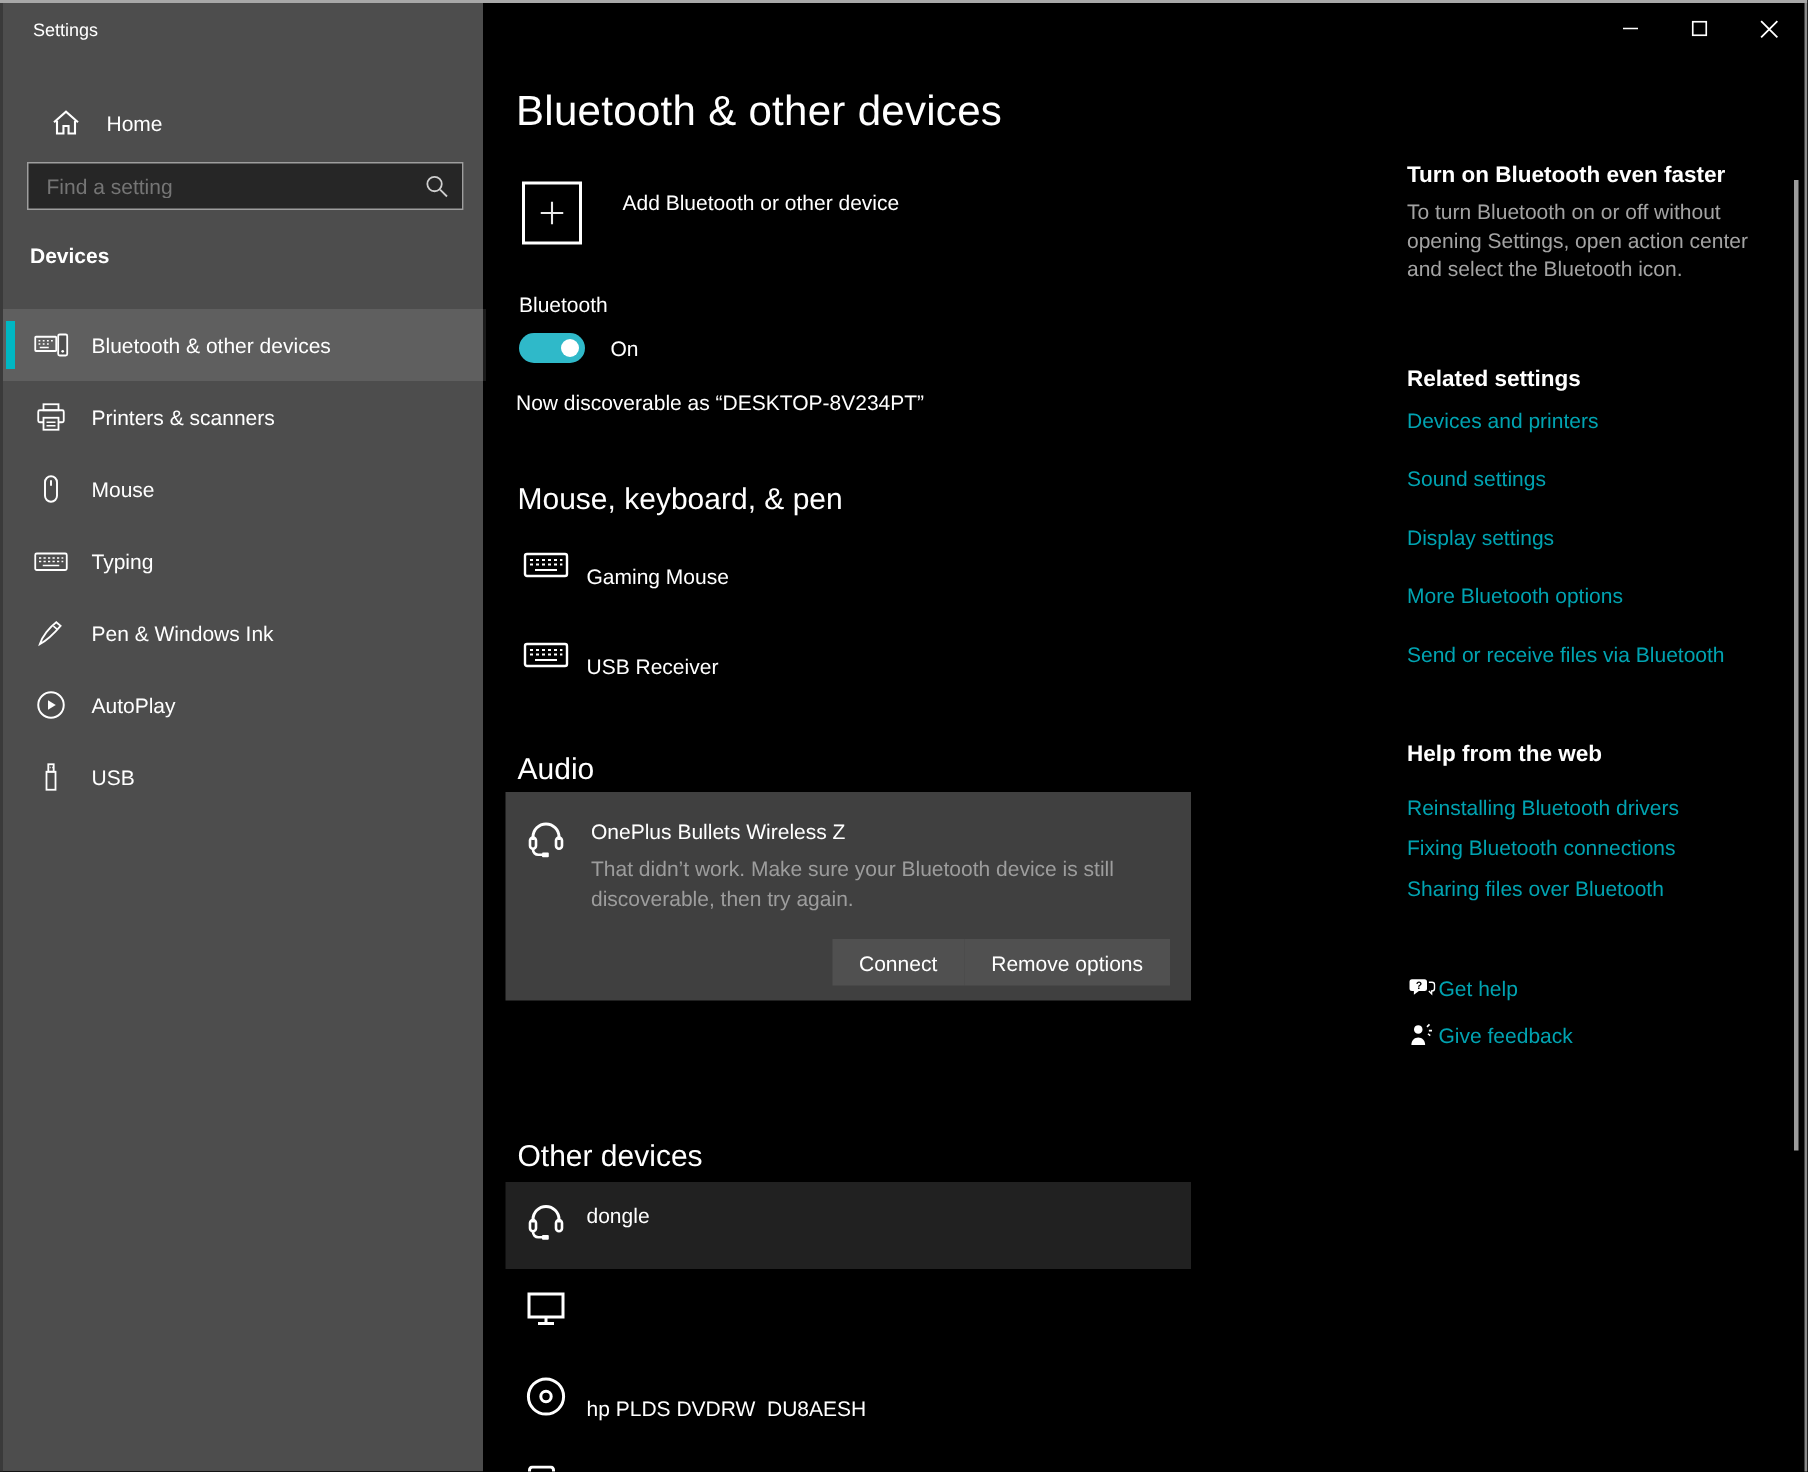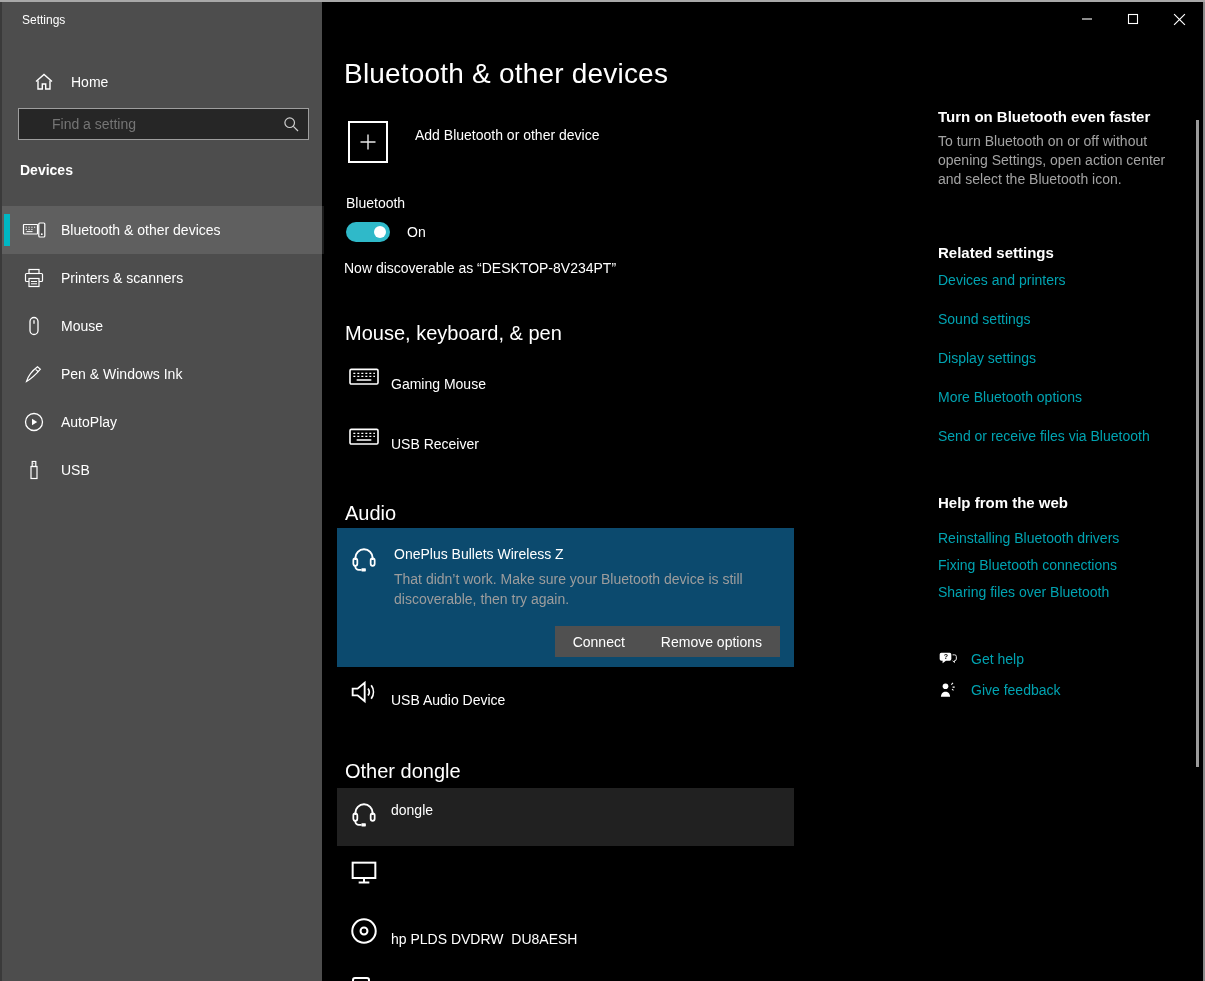--- a/index.html
+++ b/index.html
@@ -12,21 +12,21 @@
 
   
   .sidebar { position:absolute; left:0; top:0; width:322px; height:979px;
     background:#4d4d4d; border-left:2px solid #3a3a3a; }
   .app-title { position:absolute; left:20px; top:11px; font-size:12px; color:#fff; }
   .home-row { position:absolute; left:10px; top:60px; width:322px; height:40px;
     display:flex; align-items:center; cursor:default; }
   .home-row .nav-icon { margin-left:20px; }
   .home-row .nav-label { margin-left:15px; font-size:14px; }
   .searchbox { position:absolute; left:16px; top:106px; width:291px; height:32px;
-    background:#262626; border:1px solid #9e9e9e; display:flex; align-items:center;padding-left:21px; }
+    background:#262626; border:1px solid #9e9e9e; display:flex; align-items:center; }
   .searchbox input { flex:1; background:transparent; border:none; outline:none;
     color:#cfcfcf; font-size:14px; padding:0 8px 0 12px;
     font-family:"Liberation Sans", sans-serif; }
   .searchbox .sicon { margin-right:9px; display:flex; }
   .side-heading { position:absolute; left:18px; top:160px; font-size:14px; font-weight:bold; }
   .nav { position:absolute; left:0; top:204px; width:322px; }
   .nav-item { position:relative; width:322px; height:48px; display:flex;
     align-items:center; cursor:default; }
   .nav-item.selected { background:rgba(255,255,255,.10); }
   .nav-item.selected::before { content:""; position:absolute; left:2px; top:8px;
@@ -56,21 +56,21 @@
     border-radius:50%; background:#fff; }
   .toggle-state { margin-left:17px; font-size:14px; }
   .discoverable { position:absolute; left:22px; top:258px; font-size:14px; }
 
   .sec-heading { position:absolute; font-size:20px; font-weight:400; left:23px; }
   .device-row { position:absolute; left:26px; display:flex;align-items:flex-end; }
   .device-icon { width:32px; height:32px; flex:0 0 32px; display:flex; }
   .device-name { margin-left:11px; margin-top:5px; font-size:14px; white-space:pre; }
 
   .device-card { position:absolute; left:15px; top:526px; width:457px; height:139px;
-    background:#0c4a6e; }
+    background:#404040; }
   .card-inner { position:absolute; left:11px; top:14px; display:flex; }
   .card-text { margin-left:14px; }
   .card-title { font-size:14px; margin-top:4px; }
   .card-msg { margin-top:7px; font-size:14px; color:#9d9d9d; width:372px; line-height:20px; }
   .card-buttons { position:absolute; right:14px; bottom:10px; display:flex; }
   .card-btn { height:31px; background:#505050; border:none; color:#fff; font-size:14px;
     padding:0 18px; font-family:"Liberation Sans", sans-serif; cursor:default; }
 
   .row-highlight { position:absolute; left:15px; top:786px; width:457px; height:58px;
     background:#212121; }
@@ -78,21 +78,21 @@
 
   
   .rpanel { position:absolute; left:616px; top:0; width:250px; }
   .tip-title { position:absolute; top:106px; font-size:15px; font-weight:700; }
   .tip-body { position:absolute; top:130px; width:234px; font-size:14px;
     color:#a3a3a3; line-height:19px; }
   .r-heading { position:absolute; font-size:15px; font-weight:700; }
   .r-link { position:absolute; font-size:14px; color:#00a3b1; cursor:default; }
   .help-row { position:absolute; display:flex; align-items:center; }
   .help-row .hicon { width:20px; height:20px; display:flex; }
-  .help-row .r-link2 { margin-left:13px; font-size:14px; color:#00a3b1; }
+  .help-row .r-link2 { margin-left:1px; font-size:14px; color:#00a3b1; }
 
   .scroll-thumb { position:absolute; left:1196px; top:118px; width:3px; height:647px;
     background:#9b9b9b; z-index:55; }
 
   .partial-icon { position:absolute; left:30px; top:975px; width:18px; height:6px;
     overflow:hidden; }
   .partial-icon div { width:18px; height:16px; border:2px solid #fff; border-radius:3px; }
 </style>
 </head>
 <body>
@@ -153,20 +153,29 @@
       <div class="nav-item">
         <span class="nav-icon">
           <svg viewBox="0 0 24 24" width="24" height="24">
               <rect x="8" y="3.5" width="8" height="17" rx="4" fill="none" stroke="#fff" stroke-width="1.3"></rect>
               <path d="M12 6.2v3.6" stroke="#fff" stroke-width="1.3"></path>
             </svg>
         </span>
         <span class="nav-label">Mouse</span>
       </div>
 
+      <div class="nav-item">
+        <span class="nav-icon">
+          <svg viewBox="0 0 24 24" width="24" height="24">
+              <rect x="1.5" y="7" width="21" height="11" rx="1" fill="none" stroke="#fff" stroke-width="1.2"></rect>
+              <path d="M4 10h1.5M7 10h1.5M10 10h1.5M13 10h1.5M16 10h1.5M19 10h1.2M4 12.3h1.5M7 12.3h1.5M10 12.3h1.5M13 12.3h1.5M16 12.3h1.5M19 12.3h1.2M6.5 15h11" stroke="#fff" stroke-width="1"></path>
+            </svg>
+        </span>
+        <span class="nav-label">Typing</span>
+      </div>
 
       <div class="nav-item">
         <span class="nav-icon">
           <svg viewBox="0 0 24 24" width="24" height="24">
               <path d="M4.5 19.5c1.6-5.2 6.6-11.4 11-14.7l2.9 2.4C15 11.2 9.6 16.6 4.5 19.5z" fill="none" stroke="#fff" stroke-width="1.2"></path>
               <path d="M13.6 7.4l2.8 2.3" stroke="#fff" stroke-width="1.1"></path>
             </svg>
         </span>
         <span class="nav-label">Pen &amp; Windows Ink</span>
       </div>
@@ -276,32 +285,22 @@
           <div class="card-title">OnePlus Bullets Wireless Z</div>
           <div class="card-msg">That didn’t work. Make sure your Bluetooth device is still discoverable, then try again.</div>
         </div>
       </div>
       <div class="card-buttons">
         <button class="card-btn">Connect</button>
         <button class="card-btn">Remove options</button>
       </div>
     </div>
 
-    <div class="device-row" style="top:674px">
-      <span class="device-icon">
-        <svg viewBox="0 0 24 24" width="32" height="32">
-            <path d="M3.5 9.5h3.7L12.5 5v14l-5.3-4.5H3.5z" fill="none" stroke="#fff" stroke-width="1.4"></path>
-            <path d="M15 9.3a4.6 4.6 0 0 1 0 5.4" fill="none" stroke="#fff" stroke-width="1.3"></path>
-            <path d="M17.4 7a8.4 8.4 0 0 1 0 10" fill="none" stroke="#fff" stroke-width="1.3"></path>
-          </svg>
-      </span>
-      <span class="device-name">USB Audio Device</span>
-    </div>
-
-    <div class="sec-heading" style="top:758px">Other dongle</div>
+
+    <div class="sec-heading" style="top:758px">Other devices</div>
 
     <div class="row-highlight">
       <div class="device-row-in">
         <span class="device-icon">
           <svg viewBox="0 0 24 24" width="32" height="32">
               <path d="M5.5 13.5V12a6.5 6.5 0 0 1 13 0v1.5" fill="none" stroke="#fff" stroke-width="1.5"></path>
               <rect x="4" y="12.3" width="3" height="5.6" rx="1.5" fill="none" stroke="#fff" stroke-width="1.3"></rect>
               <rect x="17" y="12.3" width="3" height="5.6" rx="1.5" fill="none" stroke="#fff" stroke-width="1.3"></rect>
               <path d="M5.5 17.9v.4a2.6 2.6 0 0 0 2.6 2.6h1.9" fill="none" stroke="#fff" stroke-width="1.3"></path>
               <rect x="10" y="19.7" width="3.4" height="2.4" rx=".5" fill="#fff"></rect>

